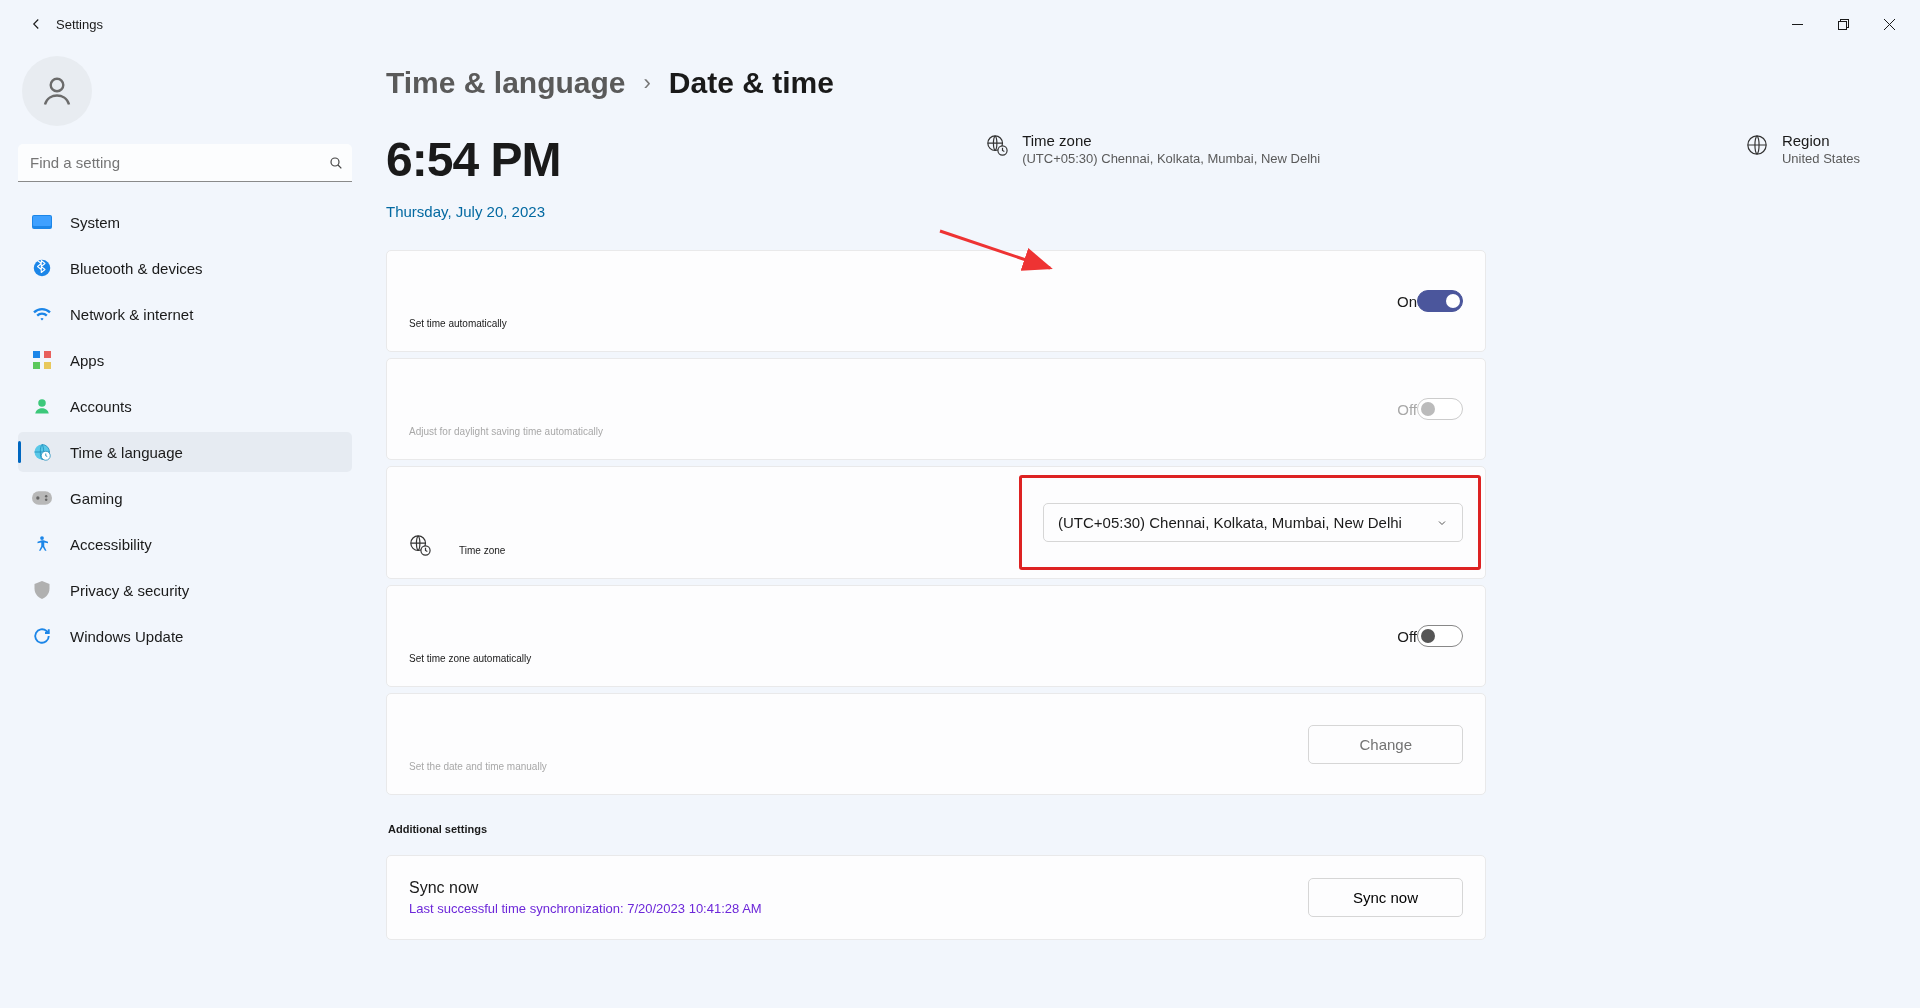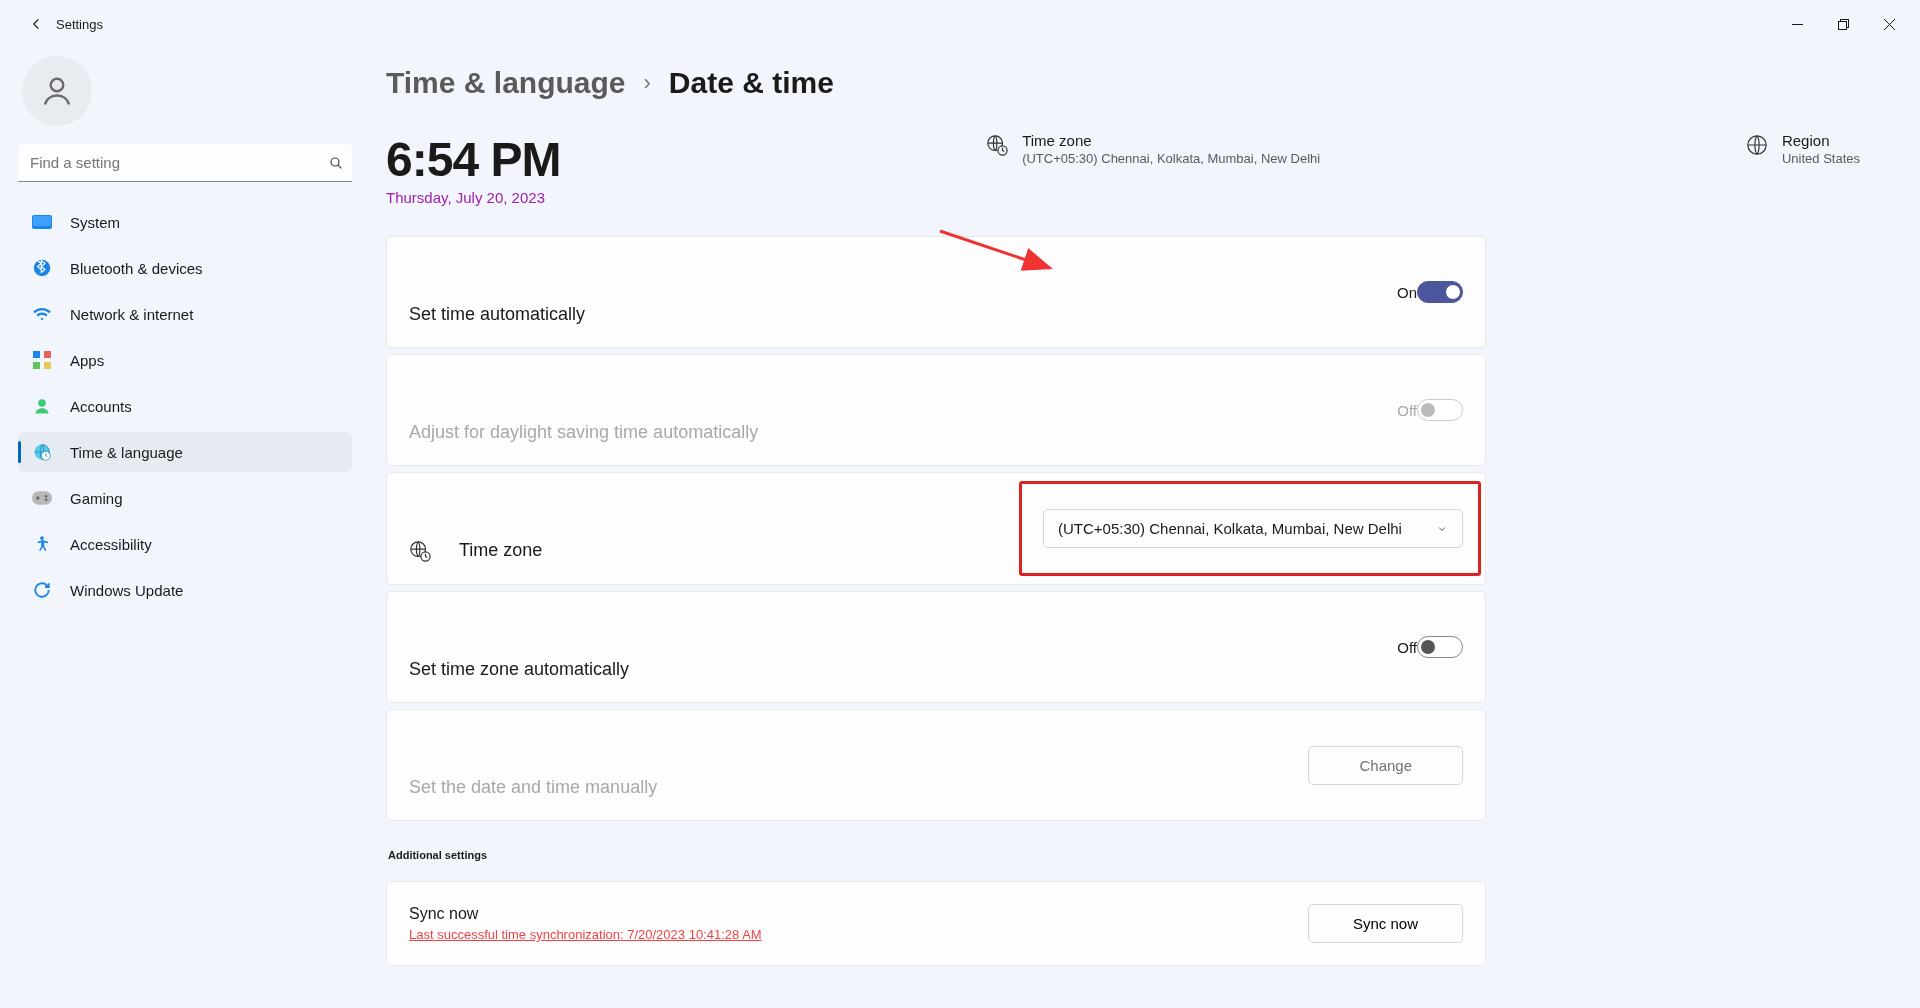--- a/index.html
+++ b/index.html
@@ -27,44 +27,44 @@
 
 .content { flex: 1; padding: 18px 40px 0 16px; overflow-y: auto; }
 .breadcrumb { display: flex; align-items: center; gap: 18px; margin-bottom: 32px; }
 .bc-parent { font-size: 30px; font-weight: 600; color: #5a5a5a; cursor: pointer; }
 .bc-sep { font-size: 22px; color: #777; }
 .bc-current { font-size: 30px; font-weight: 600; }
 
 .info-row { display: flex; align-items: flex-start; justify-content: space-between; margin-bottom: 30px; padding-right: 20px; }
 .clock-block { }
 .clock-time { font-size: 48px; font-weight: 600; letter-spacing: -1px; }
-.clock-date { font-size: 15px; color: #a21caf; margin-top: 2px; }
+.clock-date { font-size: 15px; color: #0369a1; margin-top: 16px; }
 .meta-block { display: flex; align-items: flex-start; gap: 14px; }
 .meta-icon { margin-top: 2px; }
 .meta-title { font-size: 15px; font-weight: 400; }
 .meta-sub { font-size: 13px; color: #5a5a5a; margin-top: 2px; }
 
 .cards { display: flex; flex-direction: column; gap: 6px; max-width: 1100px; }
 .card { background: #fdfdfe; border: 1px solid #e9e9ea; border-radius: 5px; padding: 22px 22px; display: flex; align-items: center; justify-content: space-between; min-height: 70px; }
-.card-left { display: flex; align-items: flex-start; gap: 28px; font-size: 18px; margin-top: 45px; }
+.card-left { display: flex; align-items: flex-end; gap: 28px; font-size: 10px; margin-top: 45px; }
 .card-disabled .card-left, .card-disabled .toggle-label { color: #a8a8a8; }
 .card-right { display: flex; align-items: center; }
 .toggle-label { font-size: 15px; }
 .toggle { width: 46px; height: 22px; border-radius: 11px; background: #fff; border: 1px solid #888; position: relative; cursor: pointer; }
 .toggle-knob { position: absolute; width: 14px; height: 14px; border-radius: 50%; background: #555; top: 3px; left: 3px; transition: left .15s; }
 .toggle.on { background: #4b569c; border-color: #4b569c; }
 .toggle.on .toggle-knob { left: 28px; background: #fff; }
 .toggle.disabled { border-color: #ccc; cursor: default; }
 .toggle.disabled .toggle-knob { background: #bbb; }
 .dropdown { display: flex; align-items: center; justify-content: space-between; gap: 14px; border: 1px solid #d6d6d6; background: #fdfdfe; border-radius: 5px; padding: 10px 14px; min-width: 420px; cursor: pointer; font-size: 15px; }
 .dropdown-chev { color: #555; }
 .change-btn { border: 1px solid #d6d6d6; background: #fdfdfe; border-radius: 5px; padding: 10px 50px; font-size: 15px; color: #737373; cursor: default; }
 .section-header { font-size: 11px; font-weight: 700; margin: 28px 0 20px 2px; }
 .sync-left { display: flex; flex-direction: column; gap: 4px; }
-.sync-sub { font-size: 13px; color: #ef4444; text-decoration: underline; }
+.sync-sub { font-size: 13px; color: #6d28d9; }
 .sync-btn { border: 1px solid #d6d6d6; background: #fdfdfe; border-radius: 5px; padding: 10px 44px; font-size: 15px; cursor: pointer; }
 
 .highlight-box { position: absolute; border: 3px solid #d22; border-radius: 3px; pointer-events: none; }
 .arrow-annot { position: absolute; pointer-events: none; }
 svg { display: block; }
 </style>
 </head>
 <body>
 
 <div class="title-bar">
@@ -185,20 +185,28 @@
           <span>Gaming</span>
         </li>
       <li class="nav-item">
           <span class="nav-icon">
             <svg width="18" height="18" viewBox="0 0 24 24" fill="#1c86e8">
               <circle cx="12" cy="4" r="2.5"></circle>
               <path d="M12 7l-6 2v2l5-1v5l-3 6h2l3-5 3 5h2l-3-6v-5l5 1V9l-6-2z"></path>
             </svg>
           </span>
           <span>Accessibility</span>
+        </li>
+      <li class="nav-item">
+          <span class="nav-icon">
+            <svg width="16" height="18" viewBox="0 0 20 24" fill="#b0b0b0">
+              <path d="M10 0l10 4v6c0 7-5 12-10 14C5 22 0 17 0 10V4l10-4z"></path>
+            </svg>
+          </span>
+          <span>Privacy &amp; security</span>
         </li>
       <li class="nav-item">
           <span class="nav-icon">
             <svg width="18" height="18" viewBox="0 0 24 24" fill="none" stroke="#1c86e8" stroke-width="2.5">
               <path d="M21 12a9 9 0 11-3-6.7L21 8"></path>
               <path d="M21 3v5h-5"></path>
             </svg>
           </span>
           <span>Windows Update</span>
         </li>

